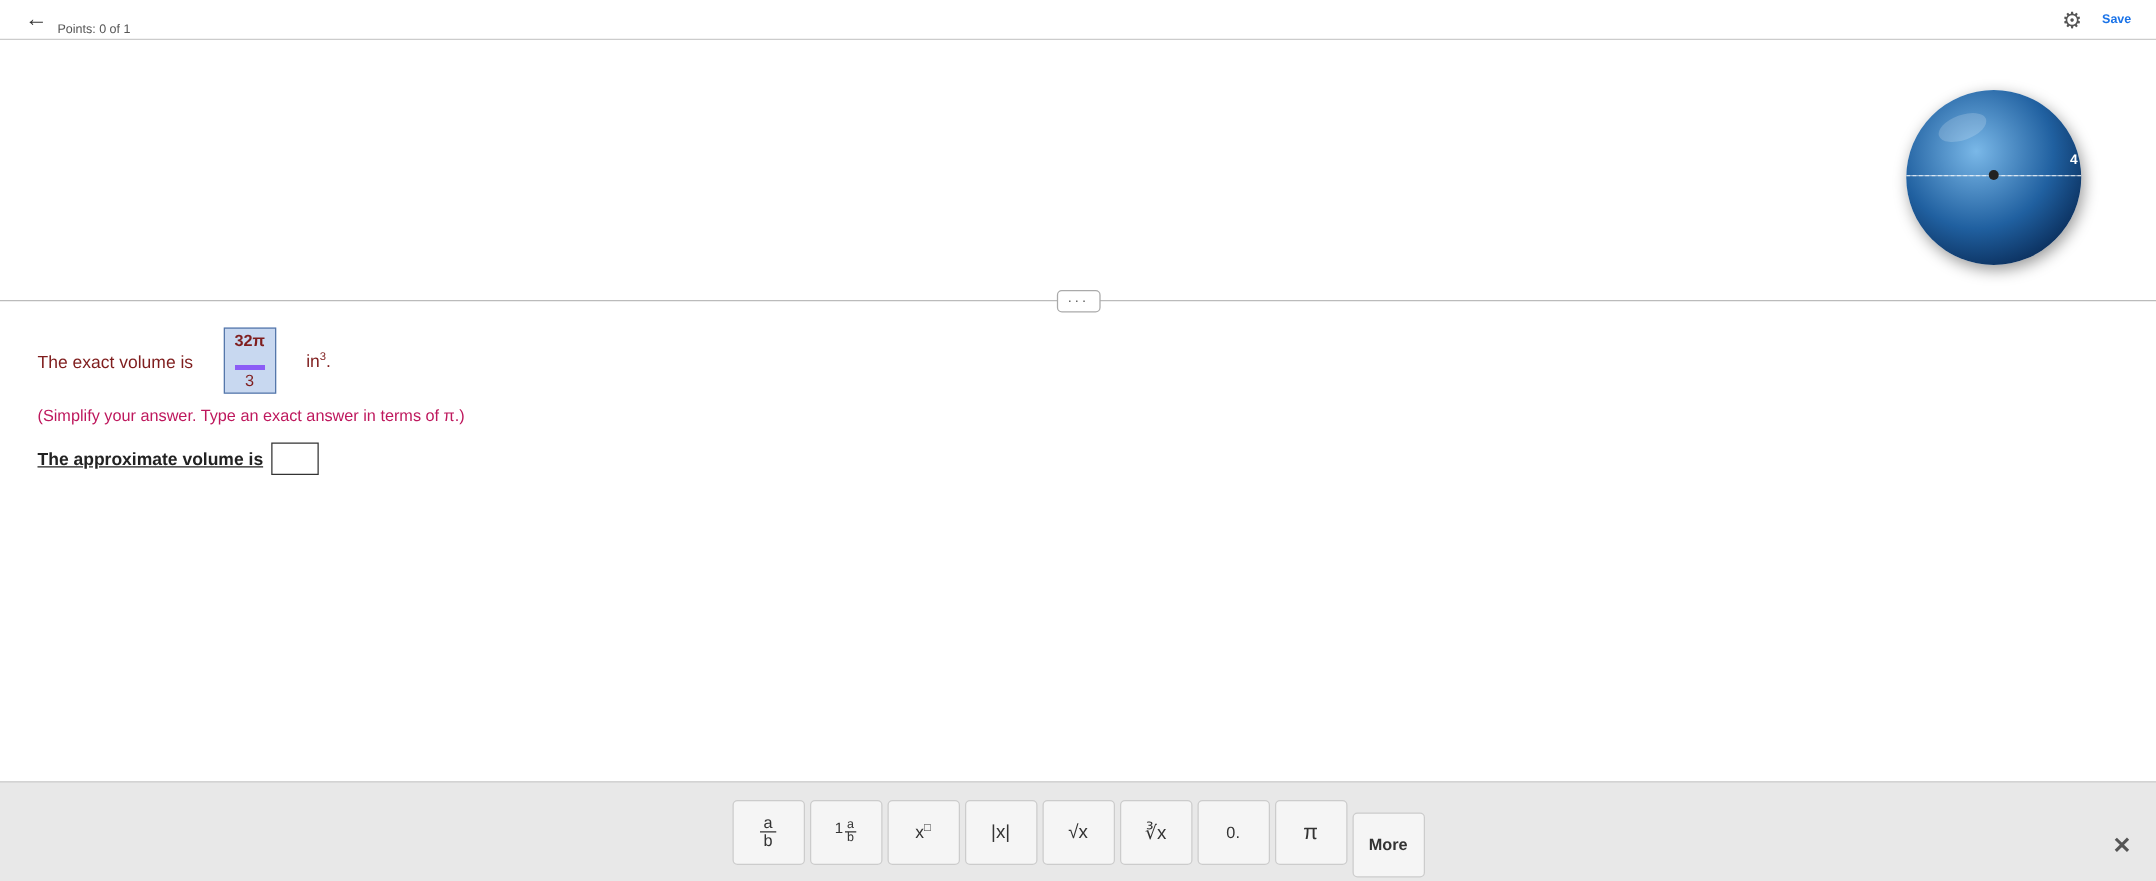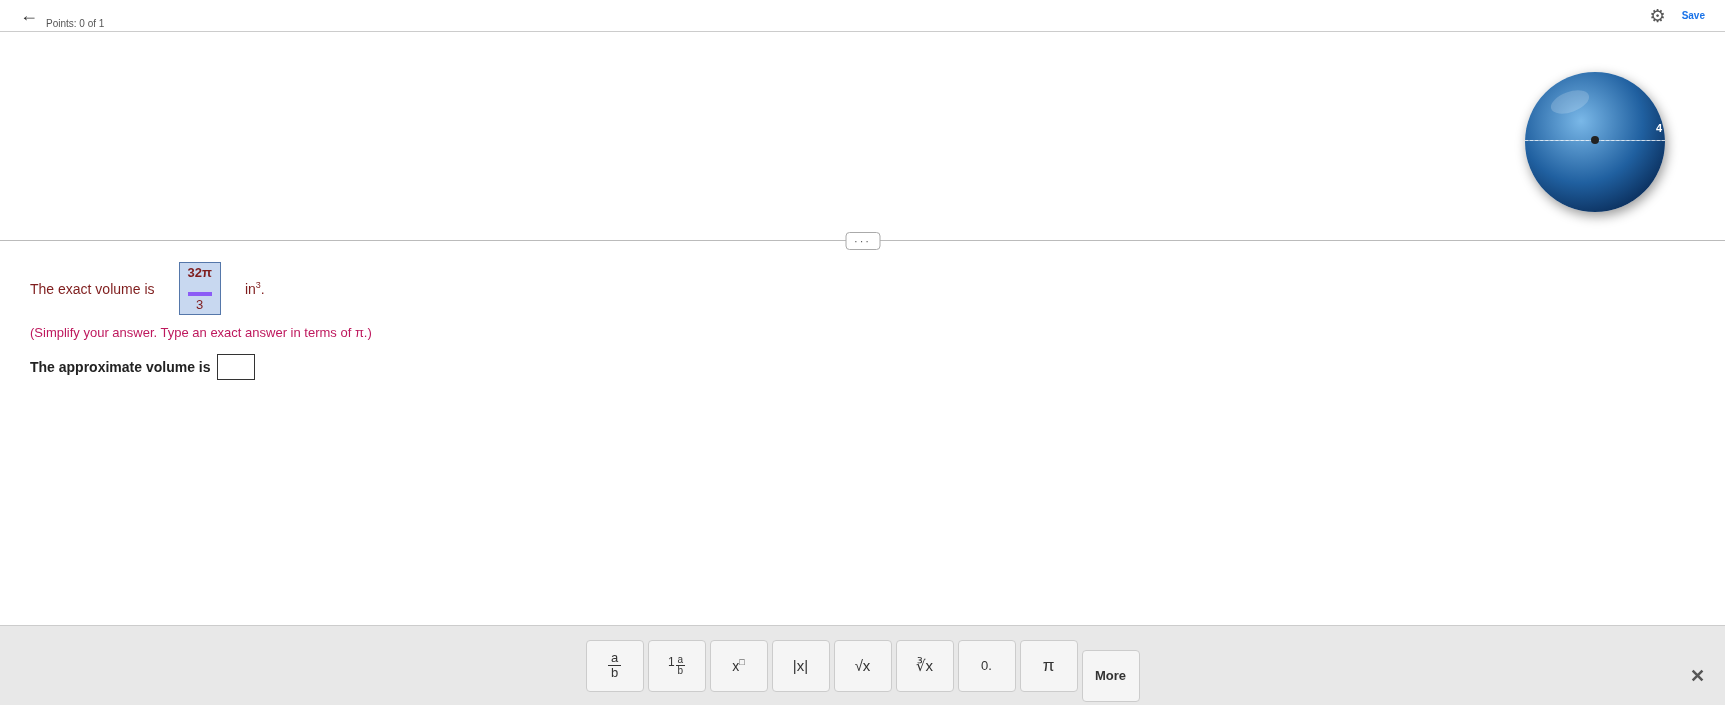--- a/index.html
+++ b/index.html
@@ -192,20 +192,21 @@
       margin-left: 0;
     }
 
     .approx-volume-row {
       display: flex;
       align-items: center;
       font-size: 14px;
       color: #222;
       gap: 4px;
       font-weight: bold;
+      text-decoration: underline;
     }
 
     .input-box {
       display: inline-block;
       width: 38px;
       height: 26px;
       border: 1px solid #333;
       background: #fff;
       vertical-align: middle;
       margin: 0 2px;

